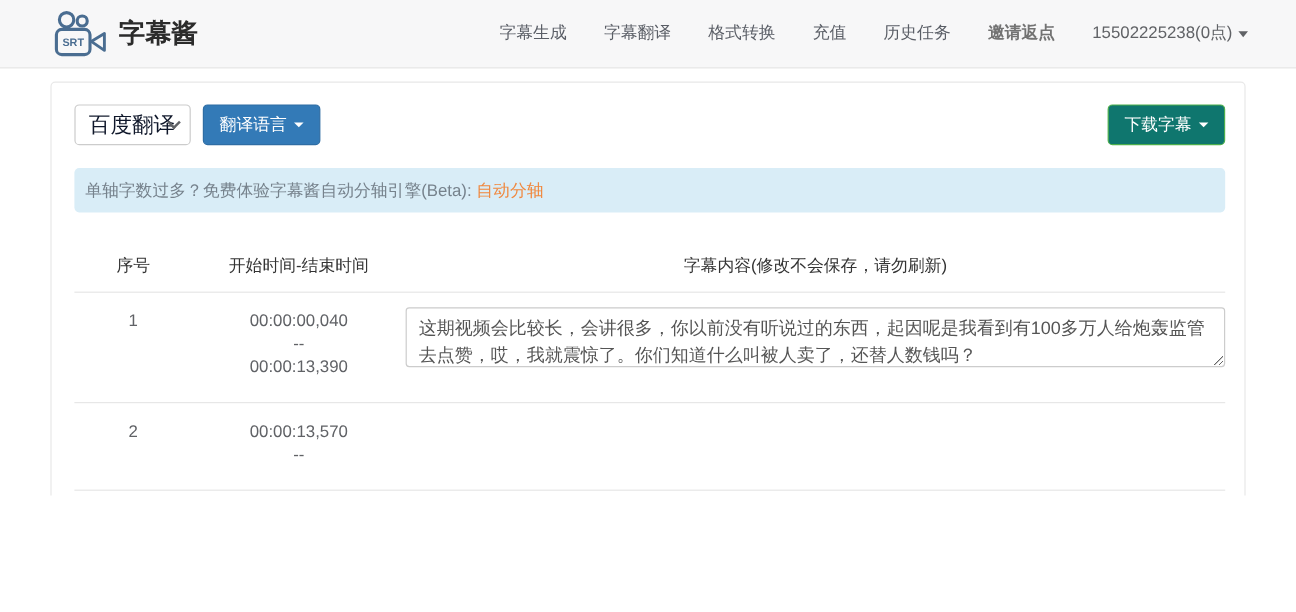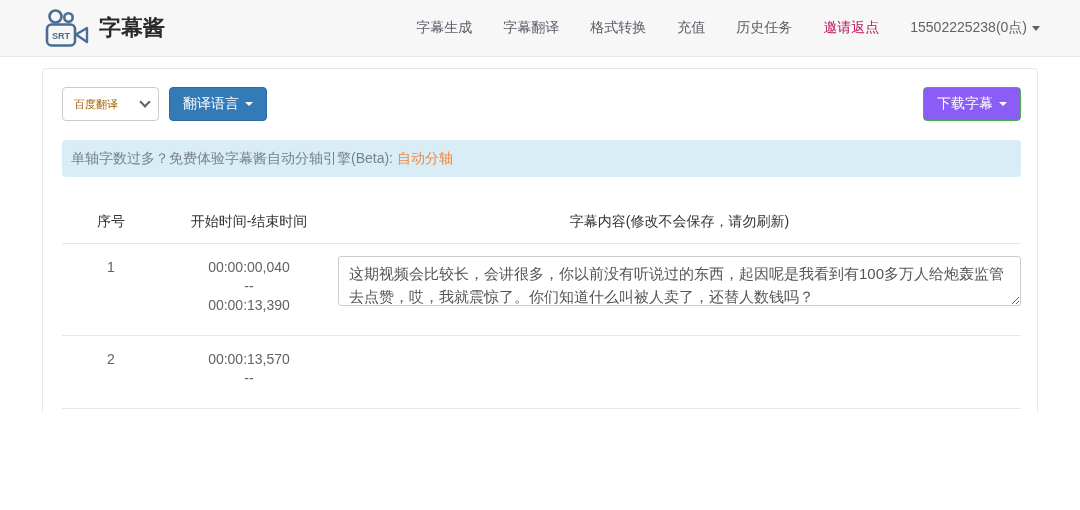--- a/index.html
+++ b/index.html
@@ -18,54 +18,54 @@
   }
   .logo { display:flex; align-items:center; }
   .logo svg { display:block; }
   .logo-text { font-size:22px; font-weight:bold; color:#2b2b2b; margin-left:10px; }
 
   .main-nav { display:flex; align-items:center; }
   .nav-item {
     font-size:14px; color:#5a5e66; margin-left:31px; cursor:pointer;
     text-decoration:none; white-space:nowrap;
   }
-  .nav-item.highlight { color:#be185d; font-weight:normal; }
+  .nav-item.highlight { color:#737373; font-weight:bold; }
   .nav-account { display:inline-flex; align-items:center; color:#606266; }
   .caret-dark {
     display:inline-block; width:0; height:0; margin-left:5px;
     border-left:4px solid transparent; border-right:4px solid transparent;
     border-top:5px solid #606266;
   }
 
   
   .panel {
     position:absolute; left:42px; top:68px; width:996px; height:480px;
     background:#fff; border:1px solid #e8e8e8; border-radius:4px;
   }
 
   .toolbar { display:flex; align-items:center; padding:18px 16px 0 19px; }
   .select-wrap { position:relative; }
   .engine-select {
     -webkit-appearance:none; appearance:none;
     width:97px; height:34px; border:1px solid #ccc; border-radius:4px;
-    background:#fff; font-size:11px; color:#a16207; padding:0 6px 0 11px;
+    background:#fff; font-size:18px; color:#0f172a; padding:0 6px 0 11px;
     font-family:inherit; outline:none; cursor:pointer;
   }
   .sel-chevron {
     position:absolute; right:10px; top:11px; width:8px; height:8px;
     border-right:2px solid #606266; border-bottom:2px solid #606266;
     transform:rotate(45deg); pointer-events:none;
   }
   .btn {
     height:34px; border-radius:4px; font-size:14px; color:#fff;
     padding:0 13px; cursor:pointer; font-family:inherit;
     display:inline-flex; align-items:center;
   }
   .btn-blue { background:#337ab7; border:1px solid #2e6da4; margin-left:10px; }
-  .btn-green { background:#8b5cf6; border:1px solid #4cae4c; margin-left:auto; }
+  .btn-green { background:#0f766e; border:1px solid #4cae4c; margin-left:auto; }
   .caret-white {
     display:inline-block; width:0; height:0; margin-left:6px;
     border-left:4px solid transparent; border-right:4px solid transparent;
     border-top:4px solid #fff;
   }
 
   .notice {
     margin:19px 16px 0 19px; height:37px; line-height:37px;
     background:#d9edf7; border-radius:4px; padding:0 9px;
     font-size:14px; color:#76828c; white-space:nowrap; overflow:hidden;

